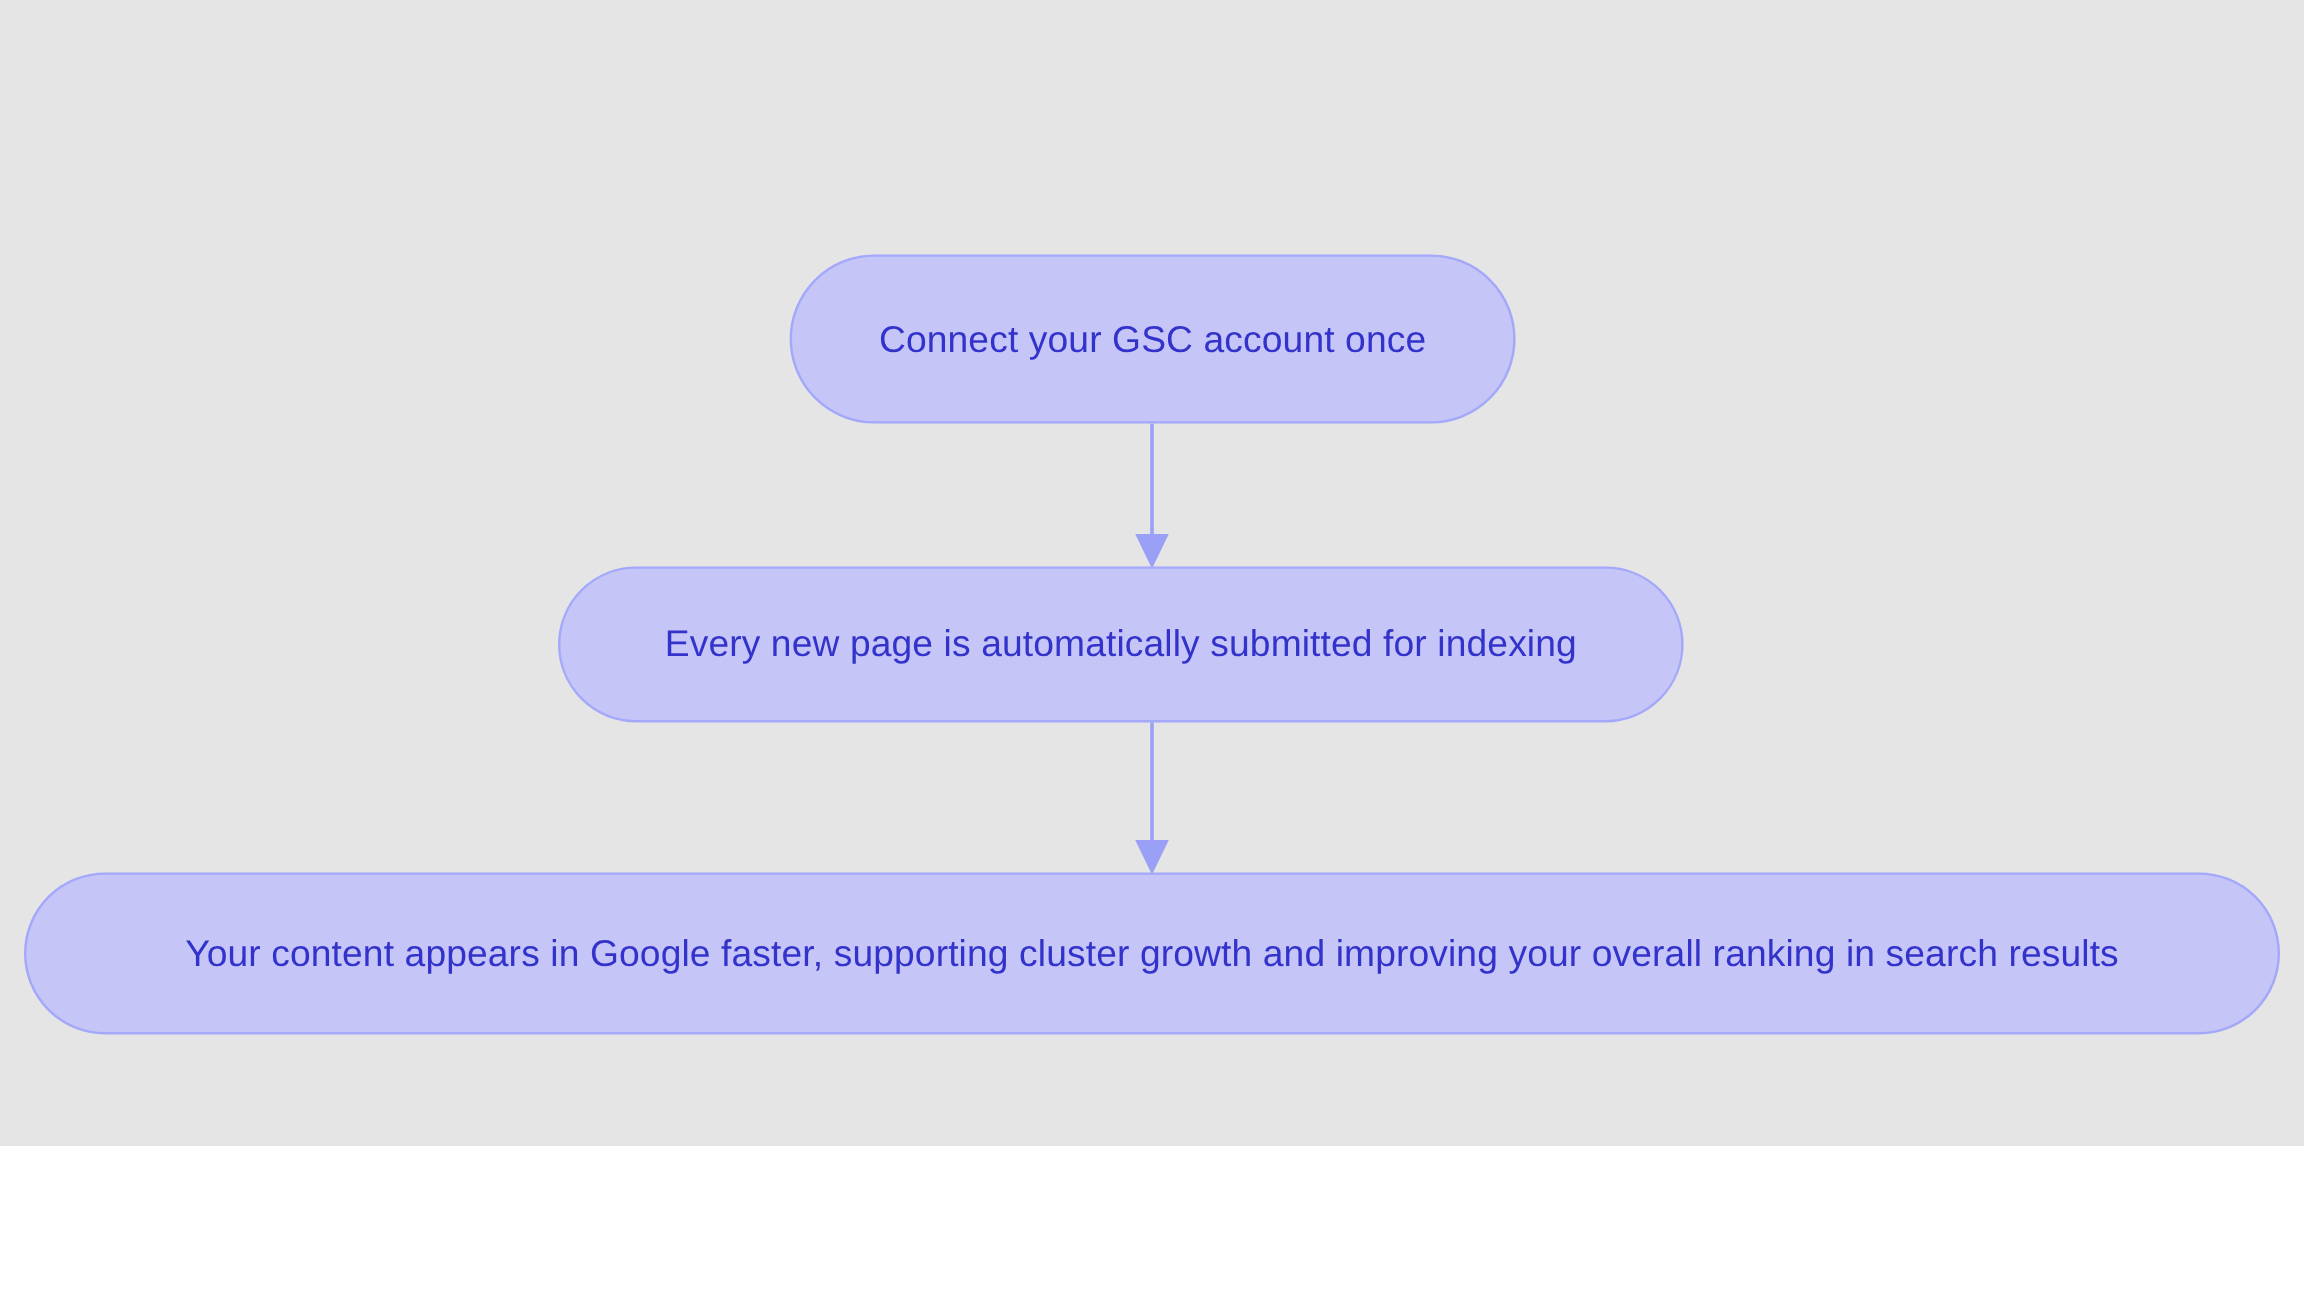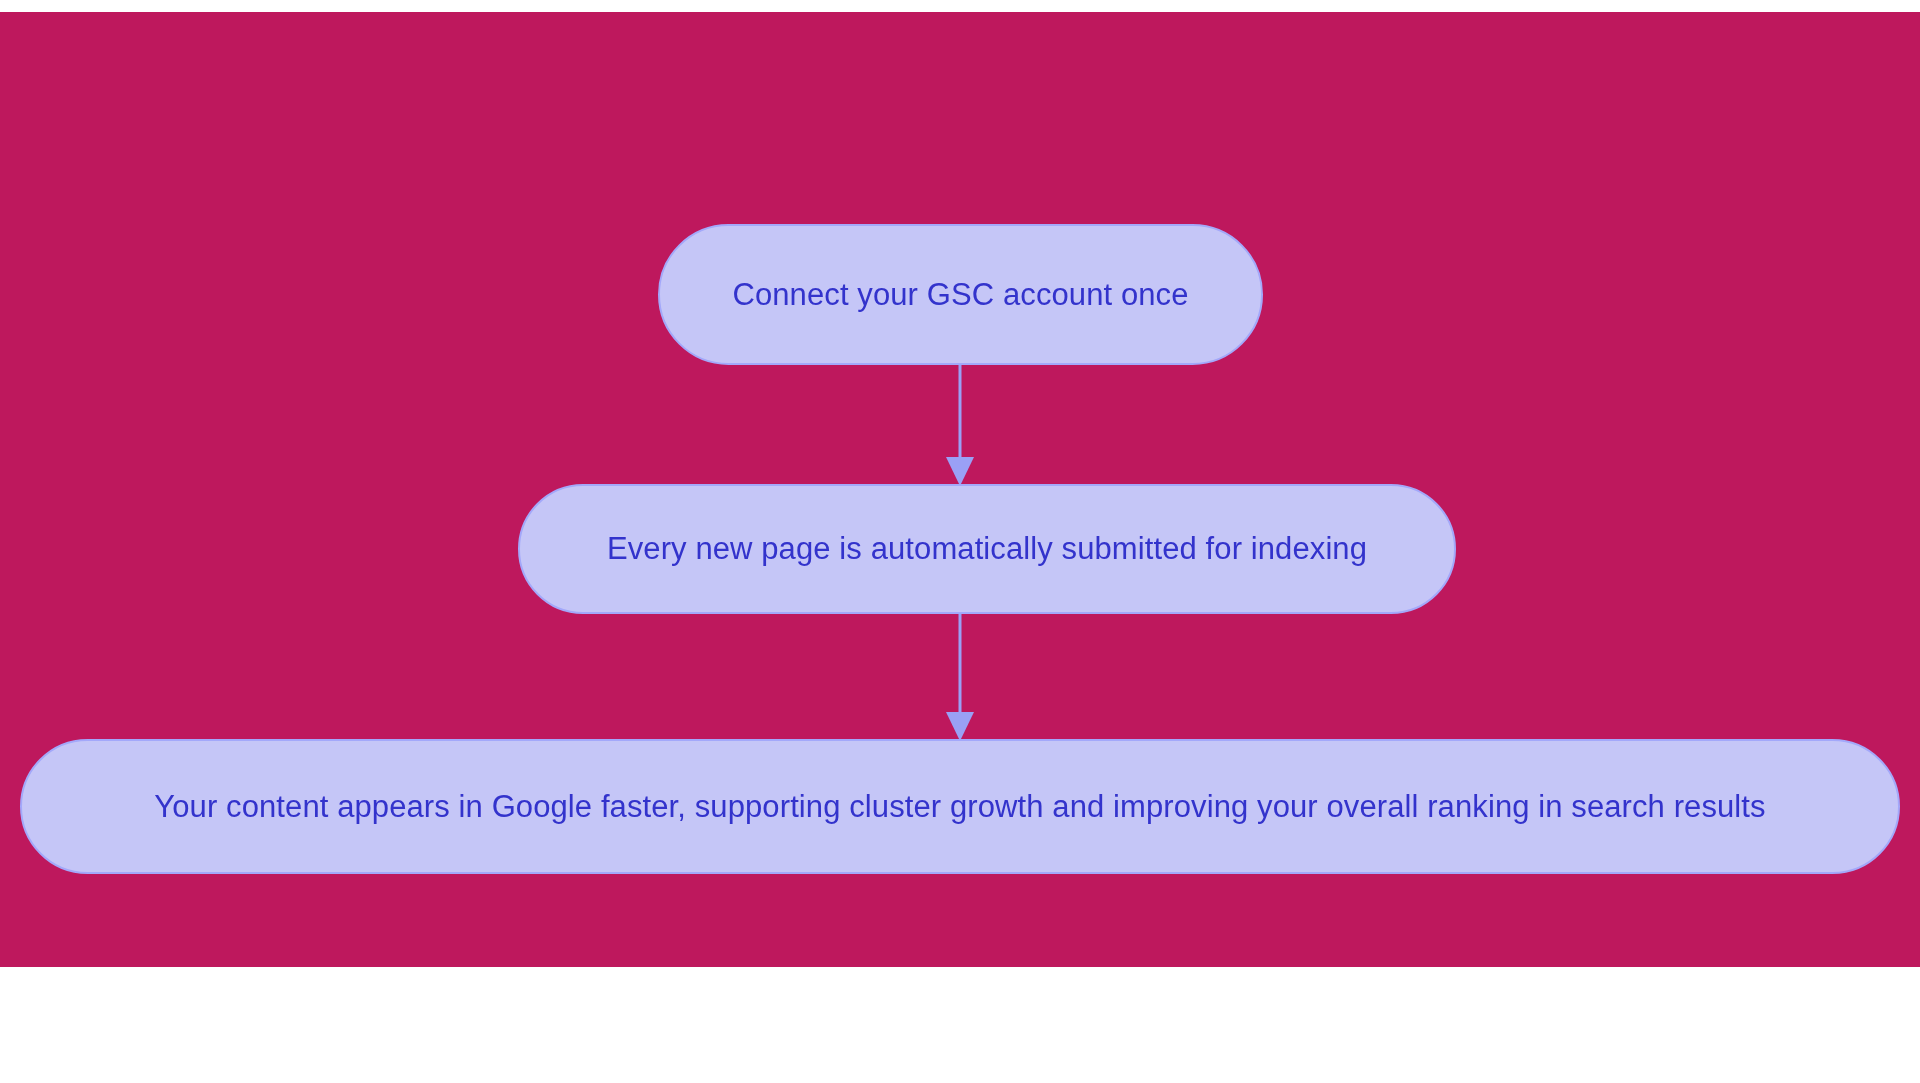--- a/index.html
+++ b/index.html
@@ -11,22 +11,21 @@
     width: 1920px;
     height: 1083px;
     font-family: "Liberation Sans", sans-serif;
     overflow: hidden;
   }
 
   #flowchart {
     position: relative;
     width: 1920px;
     height: 955px;
-    background: #be185d;
-    margin-top: 12px;
+    background: #e5e5e5;
   }
 
   .node {
     position: absolute;
     box-sizing: border-box;
     background: #c5c6f7;
     border: 2px solid #a3a8fa;
     border-radius: 999px;
     display: flex;
     align-items: center;
@@ -47,21 +46,21 @@
   
   #node-1 {
     left: 658px;
     top: 212px;
     width: 605px;
     height: 141px;
   }
 
   
   #node-2 {
-    left: 518px;
+    left: 465px;
     top: 472px;
     width: 938px;
     height: 130px;
   }
 
   
   #node-3 {
     left: 20px;
     top: 727px;
     width: 1880px;

